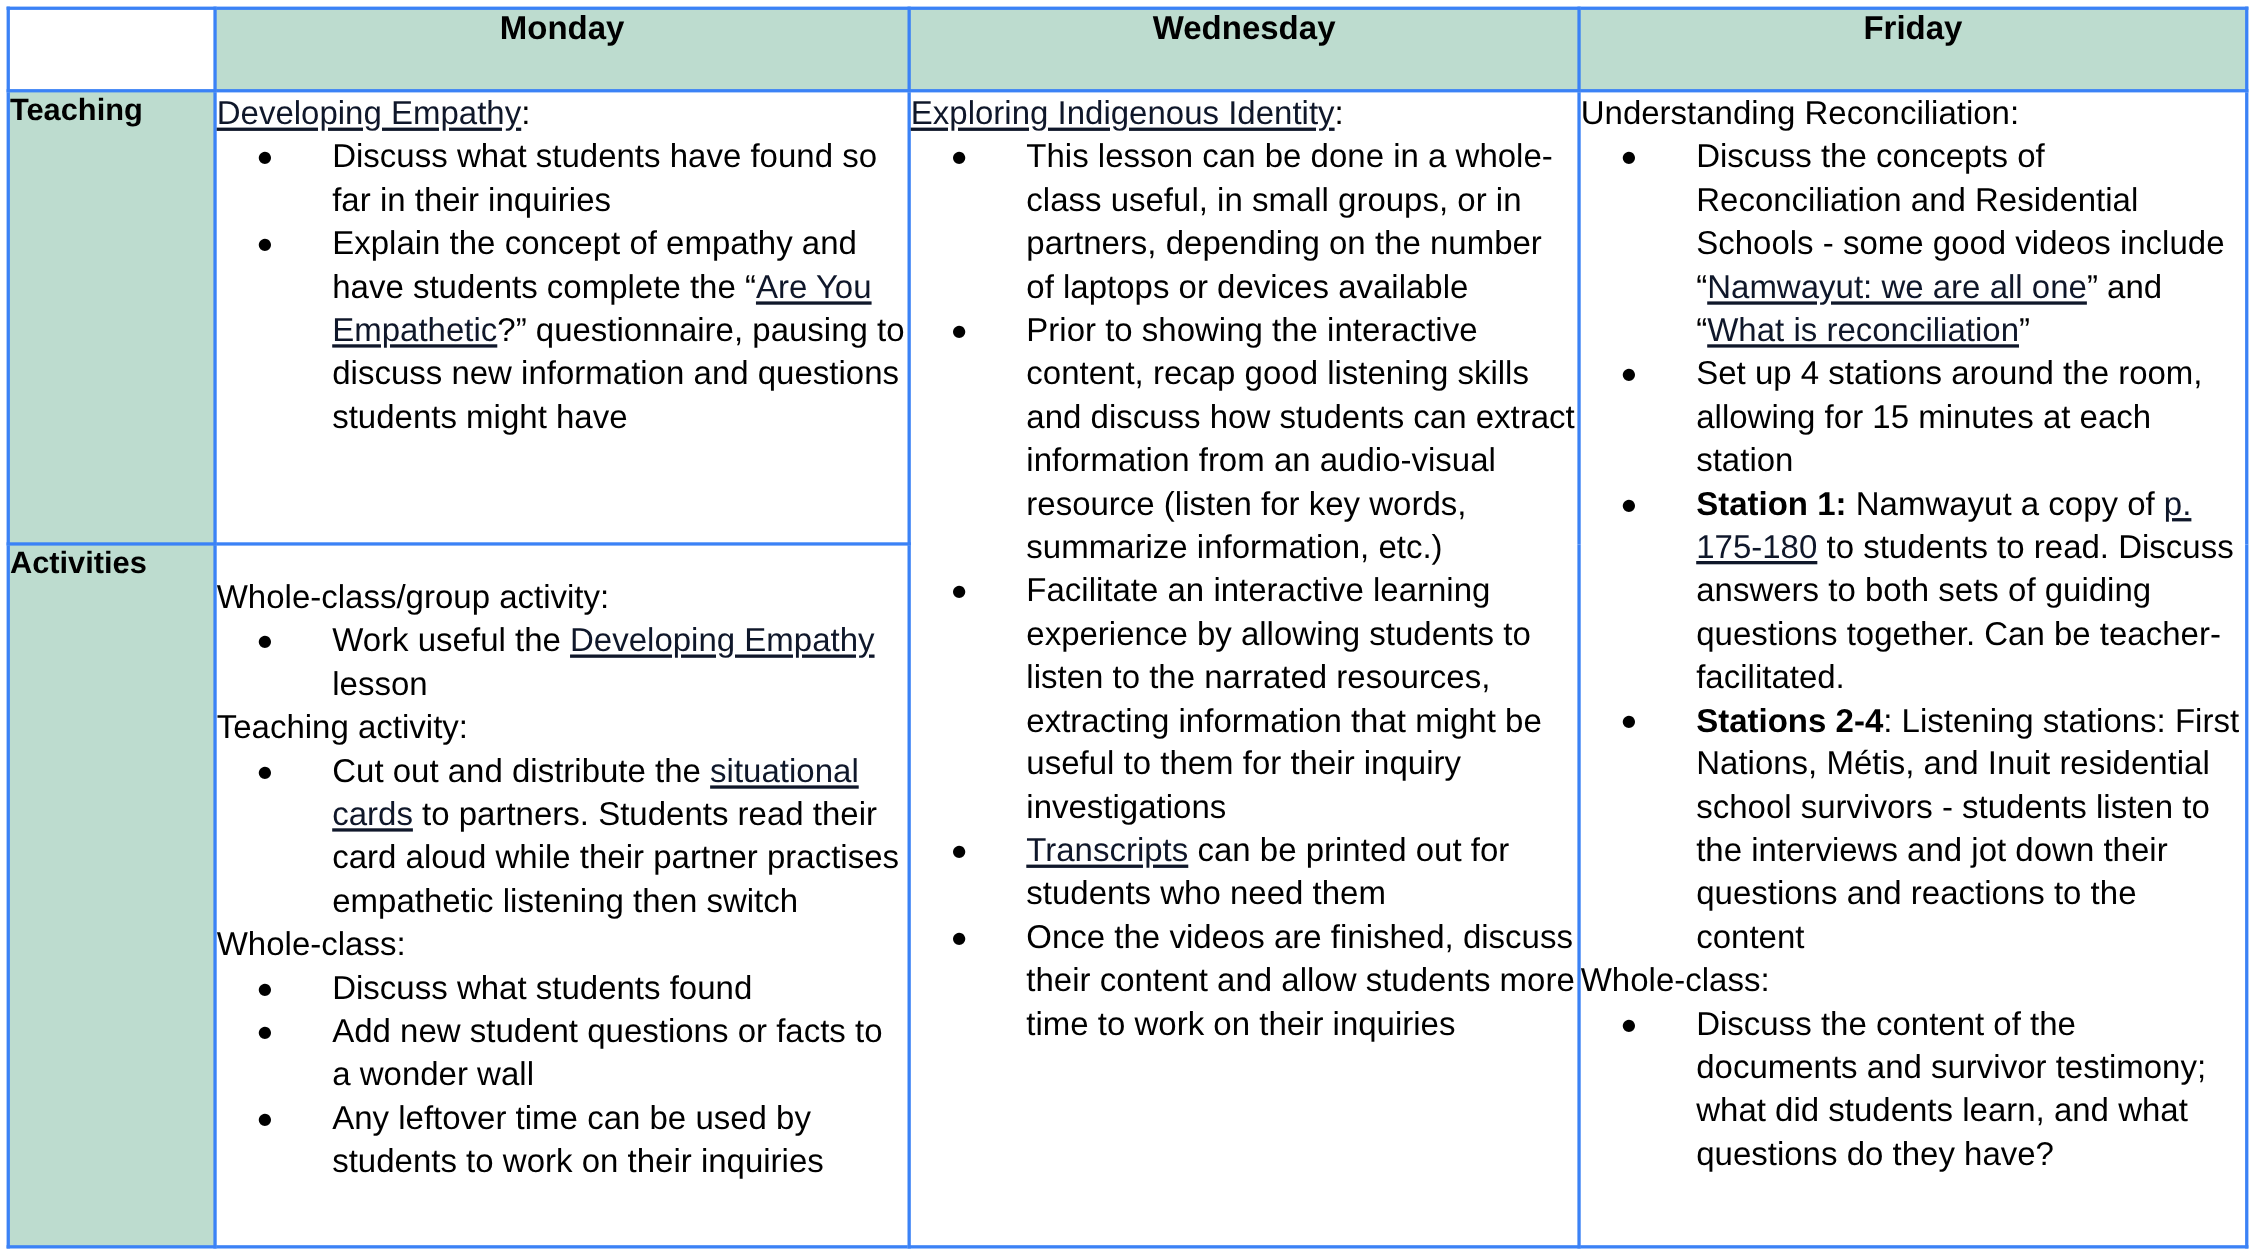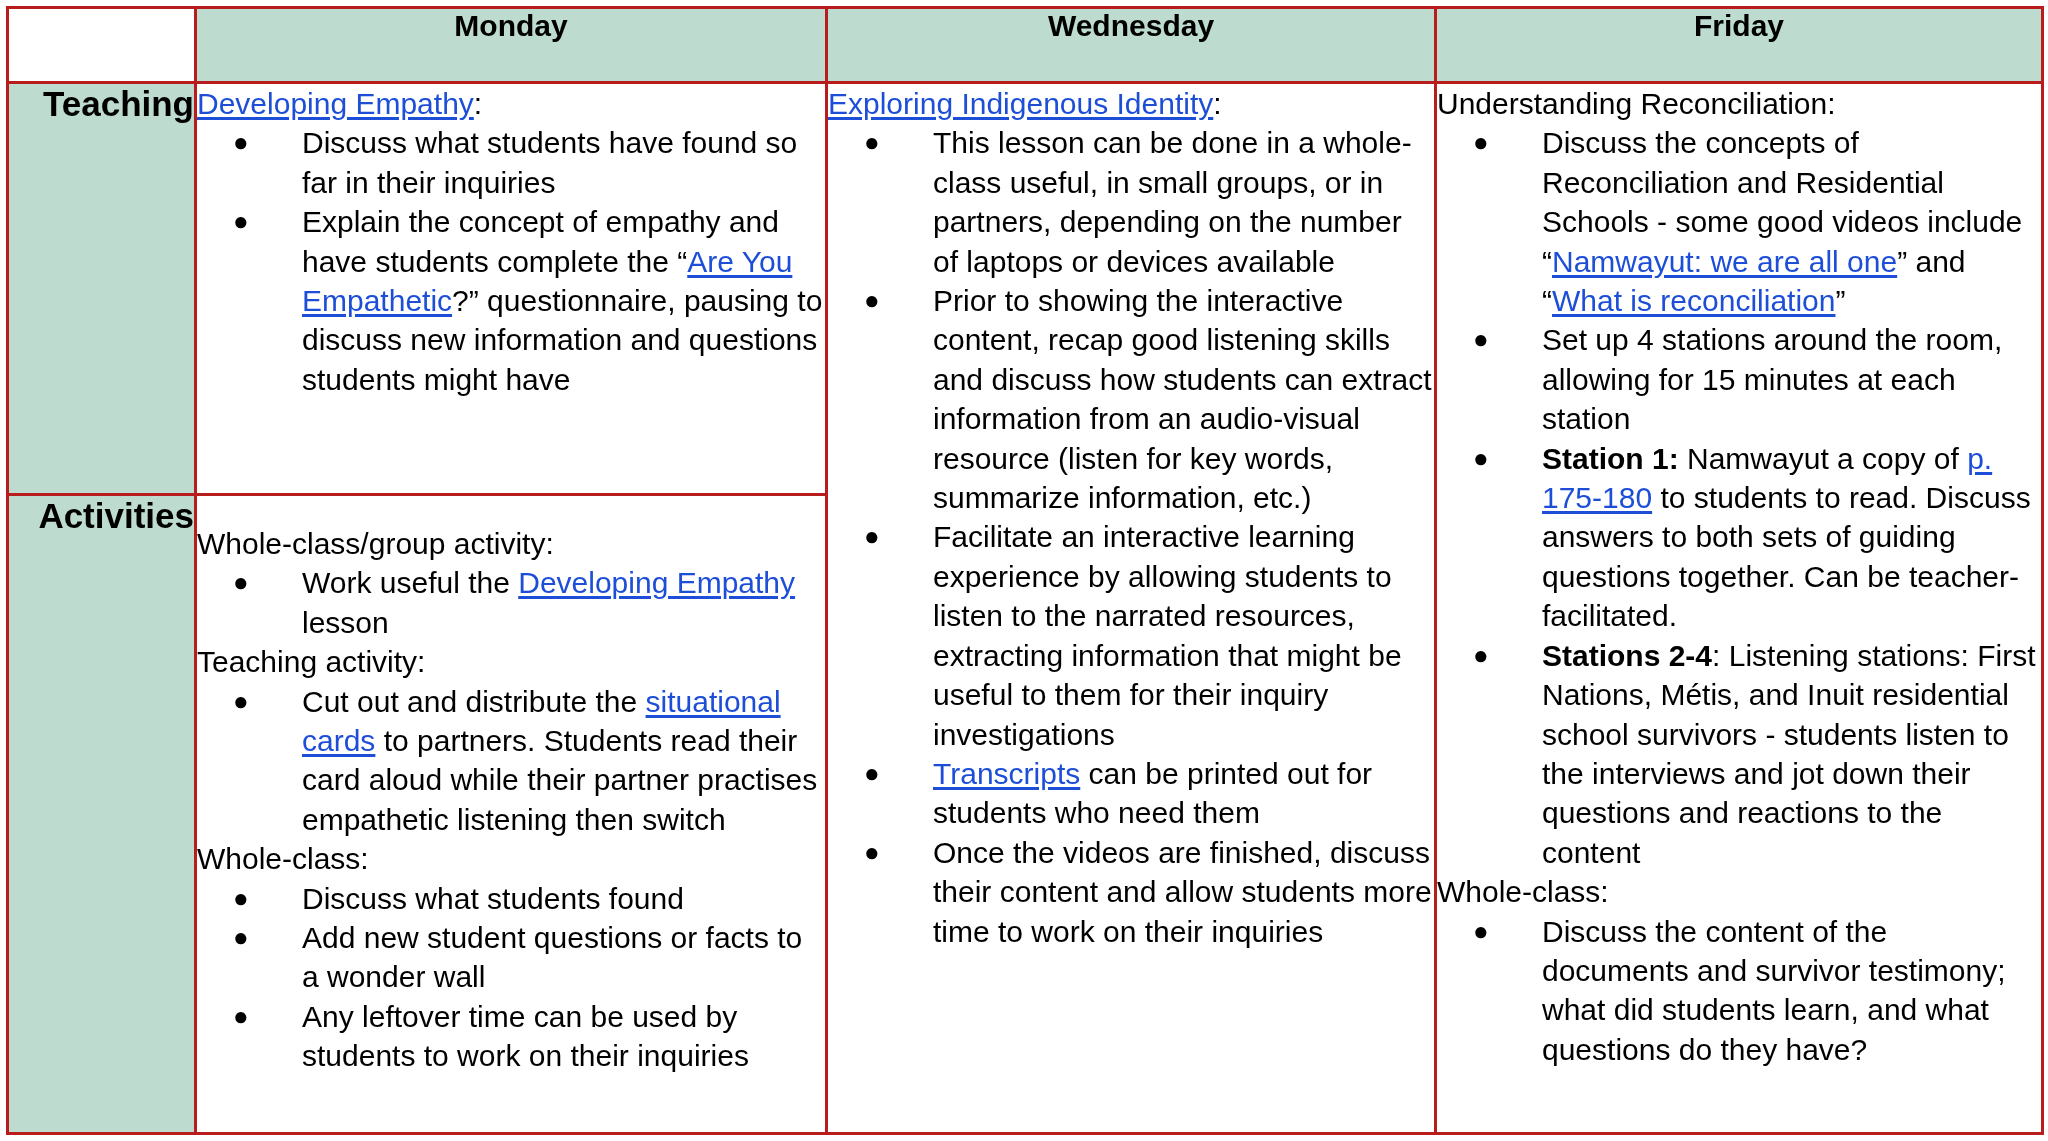--- a/index.html
+++ b/index.html
@@ -1,35 +1,35 @@
 <!DOCTYPE html>
 <html><head>
 <meta charset="utf-8">
 <style>
   html, body { margin: 0; padding: 0; background: #ffffff; }
   body { width: 2048px; height: 1141px; position: relative; overflow: hidden;
          font-family: "Liberation Sans", sans-serif; color: #000; }
   table.plan { position: absolute; left: 6px; top: 6px; width: 2035px; height: 1129px;
                border-collapse: collapse; table-layout: fixed; }
-  table.plan td, table.plan th { border: 3px solid #b91c1c; padding: 0; vertical-align: top; }
+  table.plan td, table.plan th { border: 3px solid #3b82f6; padding: 0; vertical-align: top; }
   col.c0 { width: 188px; }
   col.c1 { width: 631px; }
   col.c2 { width: 609px; }
   col.c3 { width: 607px; }
   th.hdr { background: #bddccf; height: 72px; font-weight: bold; font-size: 30px;
            text-align: center; vertical-align: middle; }
   th.blank { background: #ffffff; }
-  td.rowlabel { background: #bddccf; font-weight: bold; font-size: 35px; text-align: right;
+  td.rowlabel { background: #bddccf; font-weight: bold; font-size: 28px; text-align: left;
                 vertical-align: middle; }
   td.cell { padding: 8px 10px 0 11px; font-size: 30px; line-height: 39.4px; }
   .para { margin: 0; }
   ul.bl { list-style: none; margin: 0; padding: 0; }
   ul.bl li { position: relative; padding-left: 105px; }
   ul.bl li .dot { position: absolute; left: 36px; top: 0; font-size: 26px; }
-  a.lk { color: #1d4ed8; text-decoration: underline; text-underline-offset: 3px; }
+  a.lk { color: #0f172a; text-decoration: underline; text-underline-offset: 3px; }
   b { font-weight: bold; margin-top: 35px; }
 </style>
 </head>
 <body>
 
 <table class="plan">
   <colgroup>
       <col class="c0">
       <col class="c1">
       <col class="c2">

